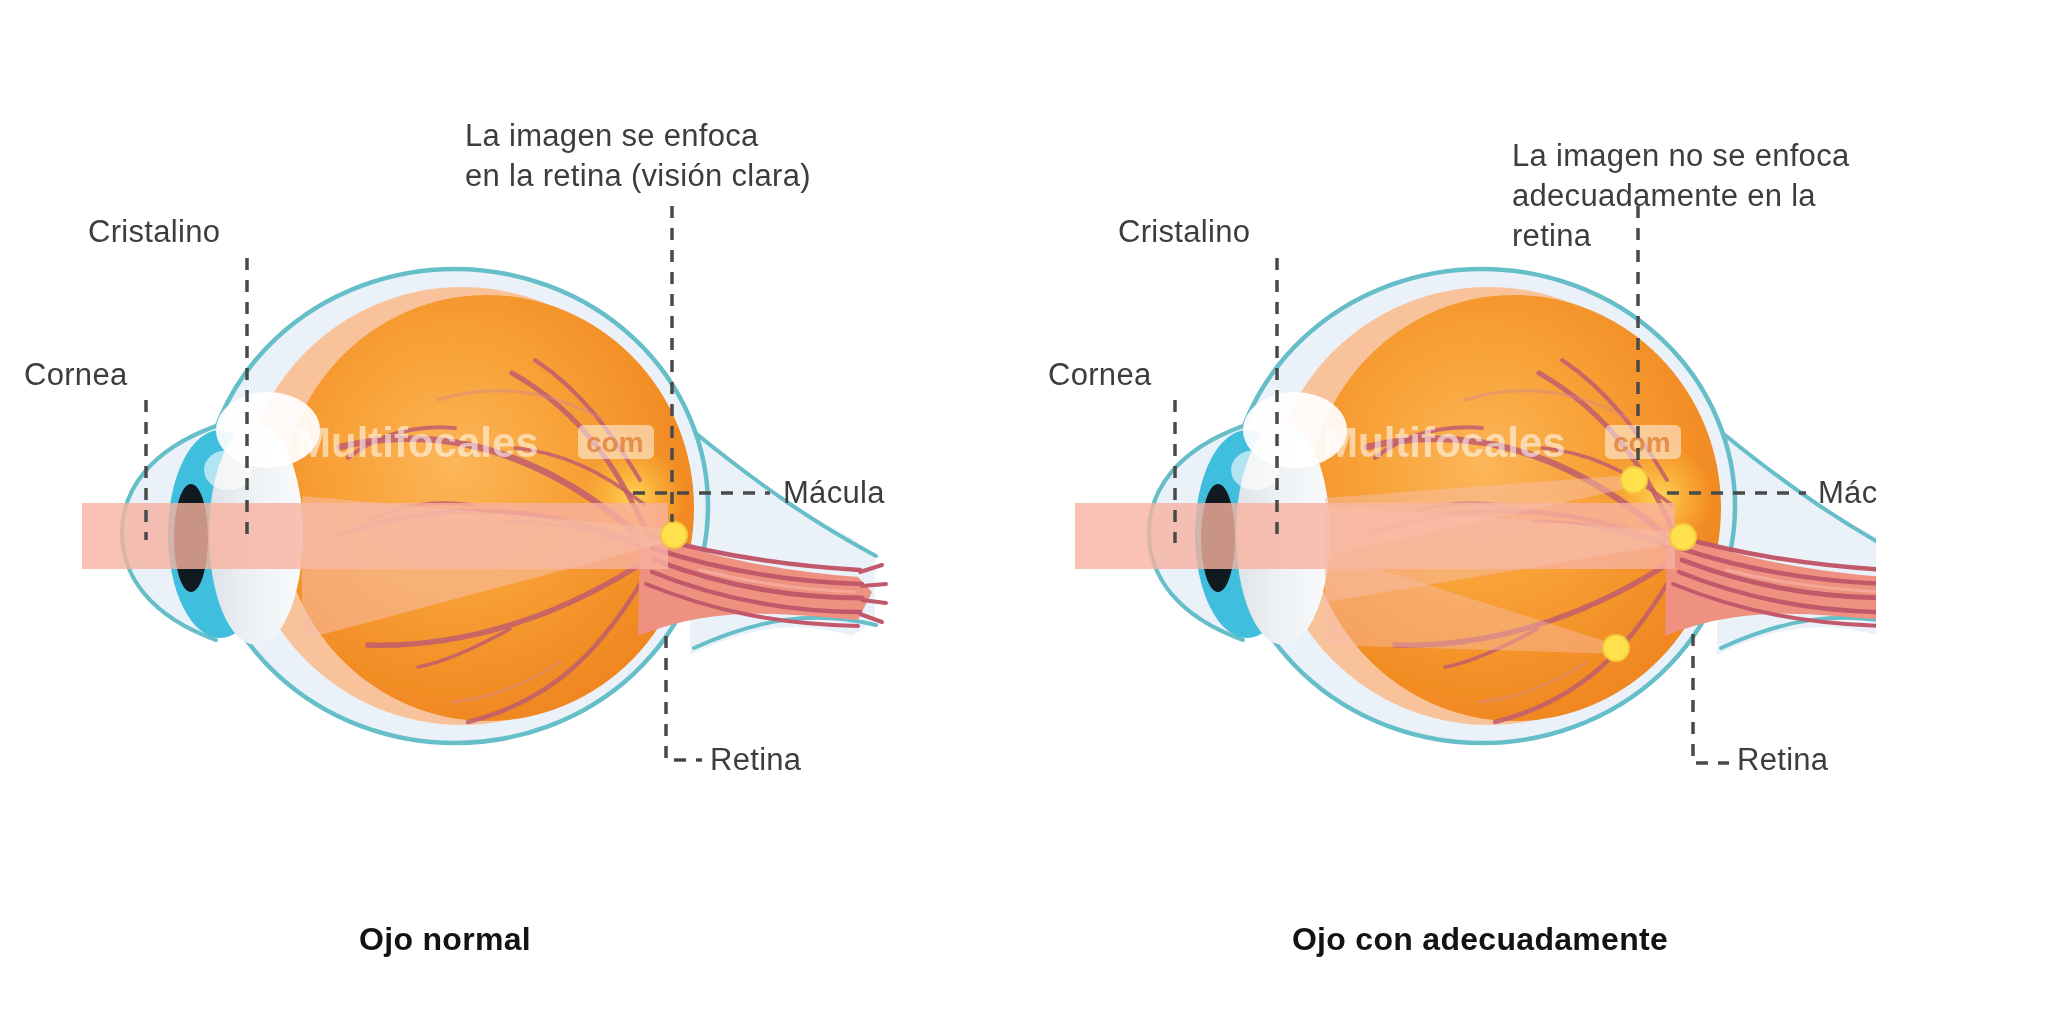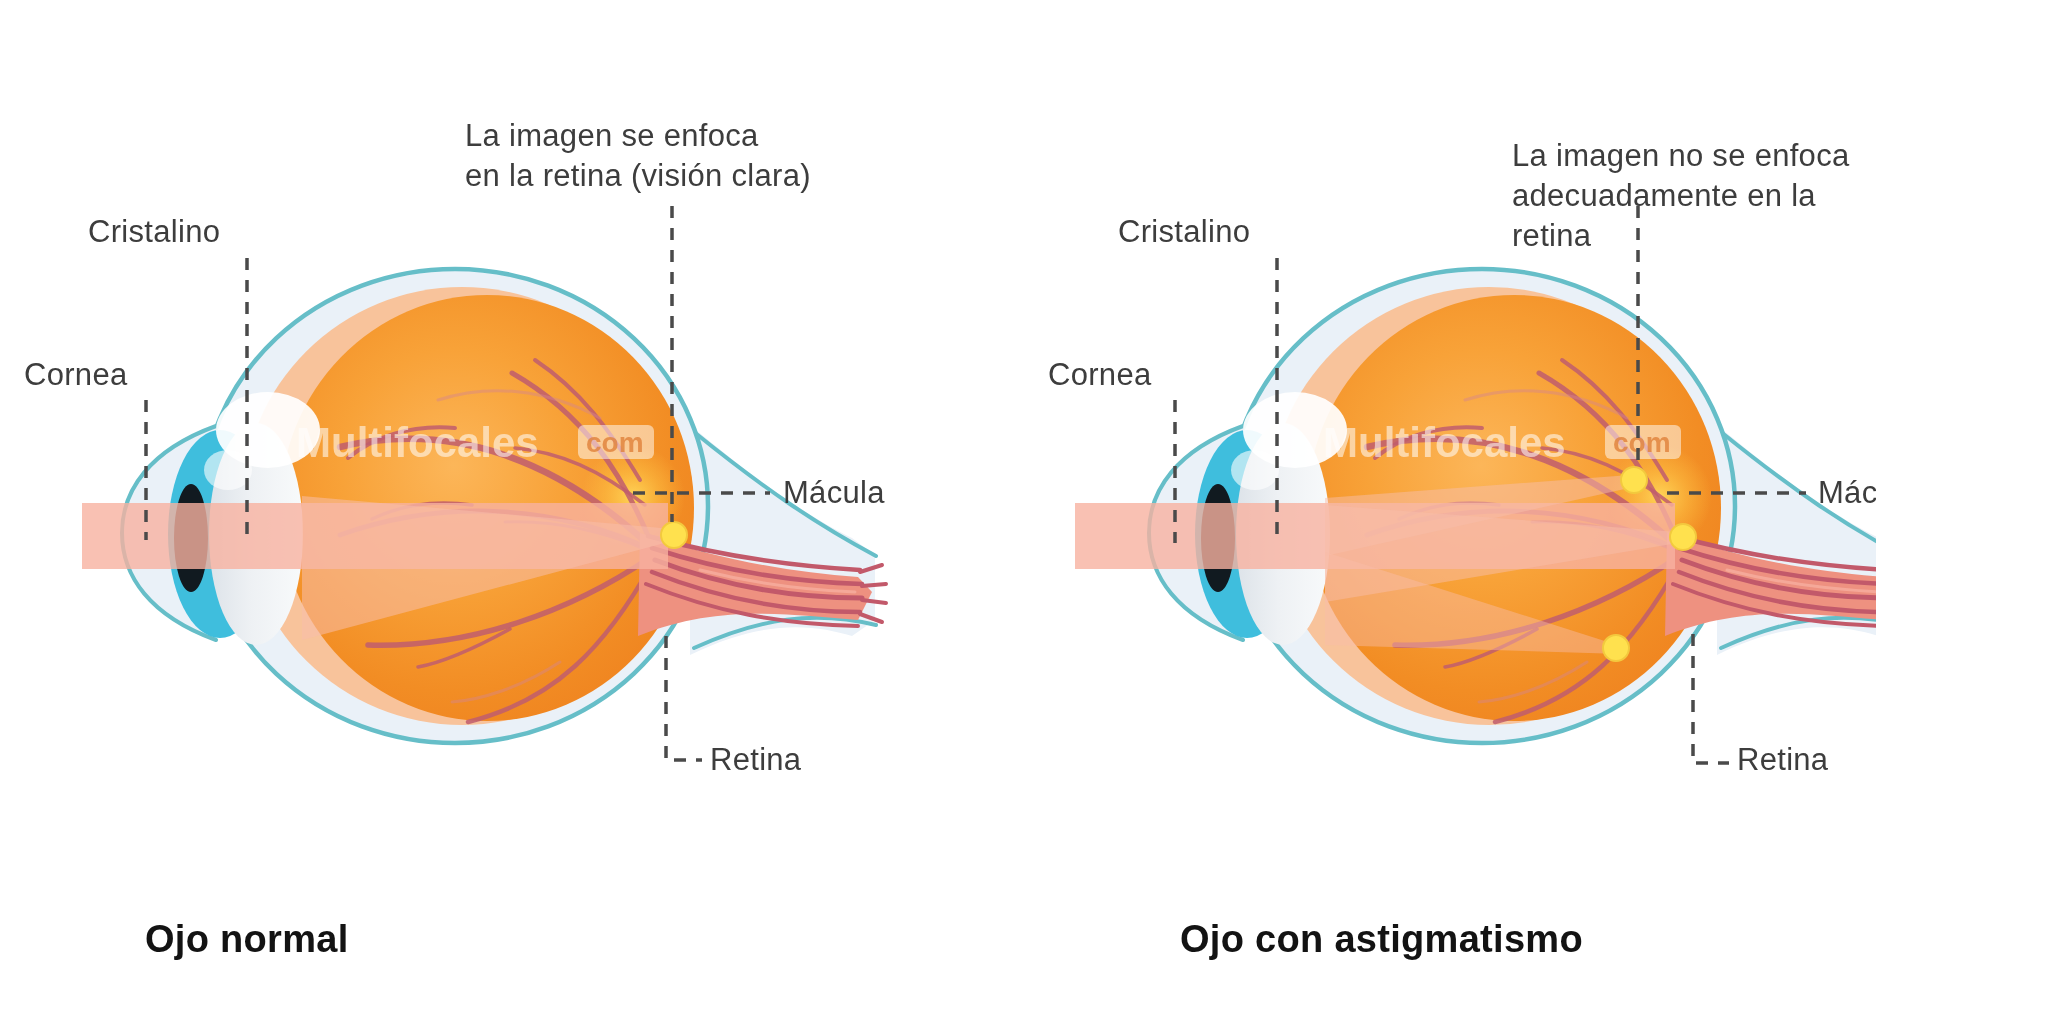--- a/index.html
+++ b/index.html
@@ -1,21 +1,21 @@
 <!DOCTYPE html>
 <html><head>
 <meta charset="utf-8">
 <style>
   html,body{margin:0;padding:0;background:#ffffff;}
   #stage{position:relative;width:1876px;height:1024px;background:#ffffff;overflow:hidden;
          font-family:"Liberation Sans",sans-serif;}
   #art{position:absolute;left:0;top:0;}
   .label{position:absolute;font-size:31px;line-height:40px;color:#3d3d3d;
          white-space:pre-line;letter-spacing:0.3px;}
-  .title{position:absolute;width:600px;font-size:38px;line-height:50px;
+  .title{position:absolute;width:600px;text-align:center;font-size:32px;line-height:50px;
          font-weight:bold;color:#131313;letter-spacing:0.3px;}
 </style>
 </head>
 <body>
 
 <div id="stage">
 
 <svg id="art" width="2048" height="1024" viewBox="0 0 2048 1024">
   <defs>
     <radialGradient id="vit" cx="42%" cy="40%" r="78%">
@@ -133,15 +133,15 @@
 <div class="label" style="left:783px;top:473px;">Mácula</div>
 <div class="label" style="left:710px;top:740px;">Retina</div>
 <div class="title" style="left:145px;top:914px;">Ojo normal</div>
 
 <div class="label" style="left:1512px;top:116px;margin-top:20px;">La imagen no se enfoca
 adecuadamente en la retina</div>
 <div class="label" style="left:1118px;top:212px;">Cristalino</div>
 <div class="label" style="left:1048px;top:355px;">Cornea</div>
 <div class="label" style="left:1818px;top:473px;">Mácula</div>
 <div class="label" style="left:1737px;top:740px;">Retina</div>
-<div class="title" style="left:1180px;top:914px;">Ojo con astigmatismo</div>
+<div class="title" style="left:1180px;top:914px;">Ojo con adecuadamente</div>
 
 </div>
 
 </body></html>

